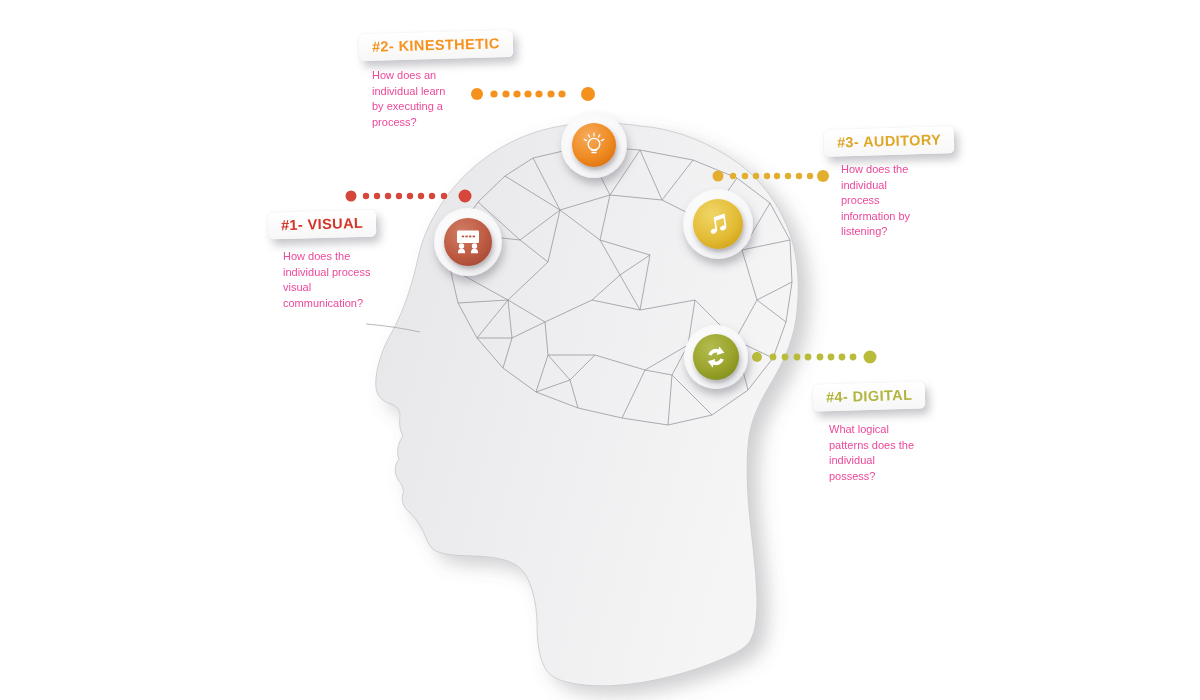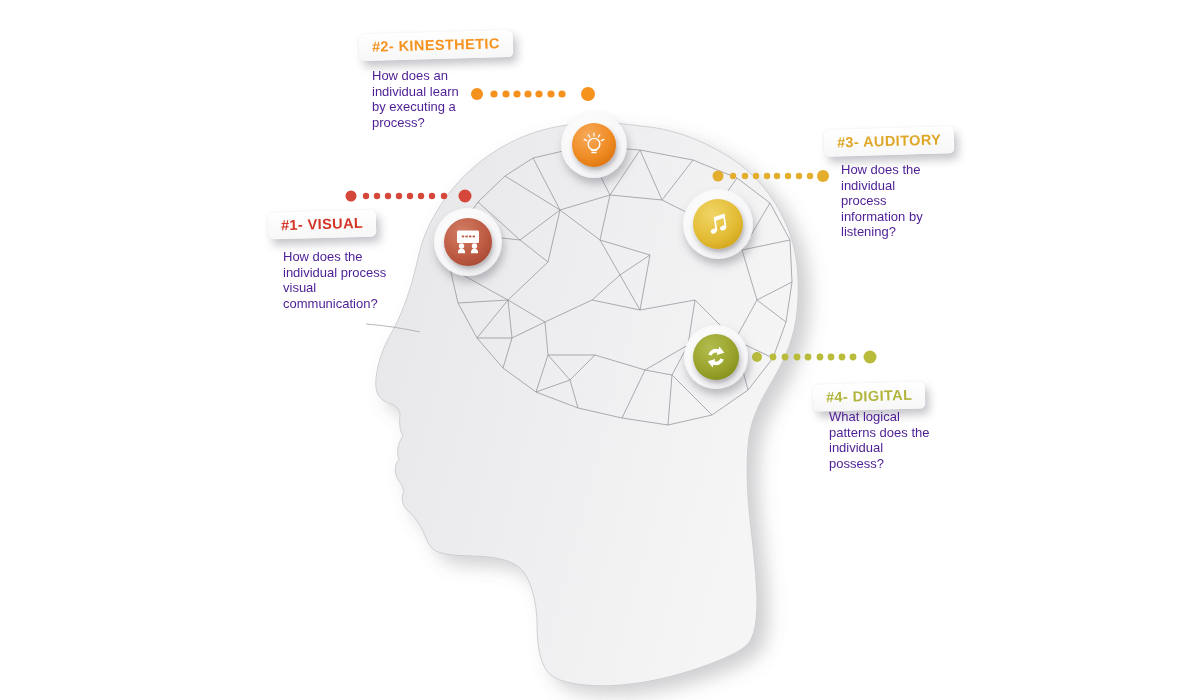--- a/index.html
+++ b/index.html
@@ -17,23 +17,23 @@
     padding:5px 13px 6px;
     font-size:14.5px;
     font-weight:700;
     letter-spacing:.4px;
     box-shadow:4px 6px 9px rgba(80,80,95,.32), 0 0 1px rgba(120,120,130,.25);
     transform:rotate(-1.6deg);
     white-space:nowrap;
   }
   .question{
     position:absolute;
-    font-size:13px;
+    font-size:11px;
     line-height:15.6px;
-    color:#4c1d95;
+    color:#ec4899;
     white-space:pre-line;
   }
   .sec-visual .tag{color:#d33527;}
   .sec-kinesthetic .tag{color:#f6921e;}
   .sec-auditory .tag{color:#dfa728;}
   .sec-digital .tag{color:#b2b53b;}
 </style>
 </head>
 <body>
 
@@ -332,19 +332,19 @@
     <div class="tag">#3- AUDITORY</div>
     <div class="question" style="left:17px;top:34px;width:110px;">How does the
 individual
 process
 information by
 listening?</div>
   </div>
 
   <div class="callout sec-digital" style="left:813px;top:383px;">
     <div class="tag">#4- DIGITAL</div>
-    <div class="question" style="left:16px;top:26px;width:120px;">What logical
+    <div class="question" style="left:16px;top:39px;width:120px;">What logical
 patterns does the
 individual
 possess?</div>
   </div>
 
 </div>
 
 </body></html>

